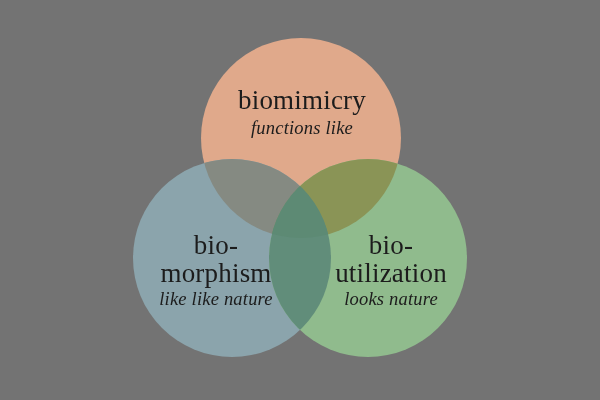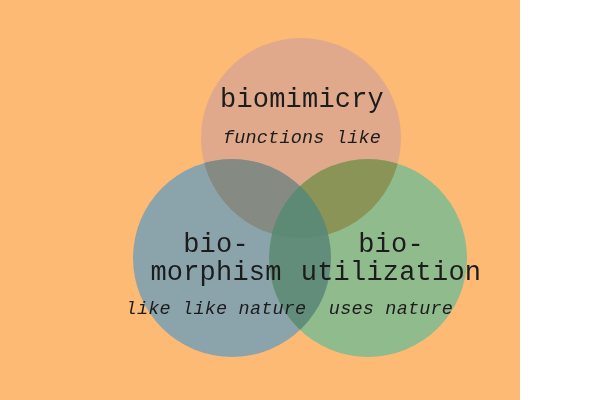--- a/index.html
+++ b/index.html
@@ -2,25 +2,25 @@
 <html><head>
 <meta charset="utf-8">
 <style>
   html, body {
     margin: 0;
     padding: 0;
     background: #ffffff;
   }
   .stage {
     position: relative;
-    width: 520px;
+    width: 600px;
     height: 400px;
-    background: #fdba74;
+    background: #737373;
     overflow: hidden;
-    font-family: Liberation Mono, monospace;
+    font-family: Liberation Serif, serif;
   }
   .venn-svg {
     position: absolute;
     left: 0;
     top: 0;
     filter: blur(0.5px);
   }
   .label-block {
     position: absolute;
     text-align: center;
@@ -36,21 +36,21 @@
   .label-block .main.tight {
     line-height: 28px;
   }
   .label-block .sub {
     font-size: 18.5px;
     line-height: 21px;
     font-style: italic;
     letter-spacing: 0.2px;
   }
   .label-block .sub.first {
-    margin-top: 12px;
+    margin-top: 2px;
   }
   .block-top { left: 182px; top: 85px; width: 240px; }
   .block-bl  { left: 106px; top: 231px; width: 220px; }
   .block-br  { left: 281px; top: 231px; width: 220px; }
 </style>
 </head>
 <body>
 
 <div class="stage">
 
@@ -84,16 +84,16 @@
 
   <div class="label-block block-bl">
     <div class="main tight">bio-</div>
     <div class="main tight">morphism</div>
     <div class="sub first">like like nature</div>
   </div>
 
   <div class="label-block block-br">
     <div class="main tight">bio-</div>
     <div class="main tight">utilization</div>
-    <div class="sub first">uses nature</div>
+    <div class="sub first">looks nature</div>
   </div>
 
 </div>
 
 </body></html>

